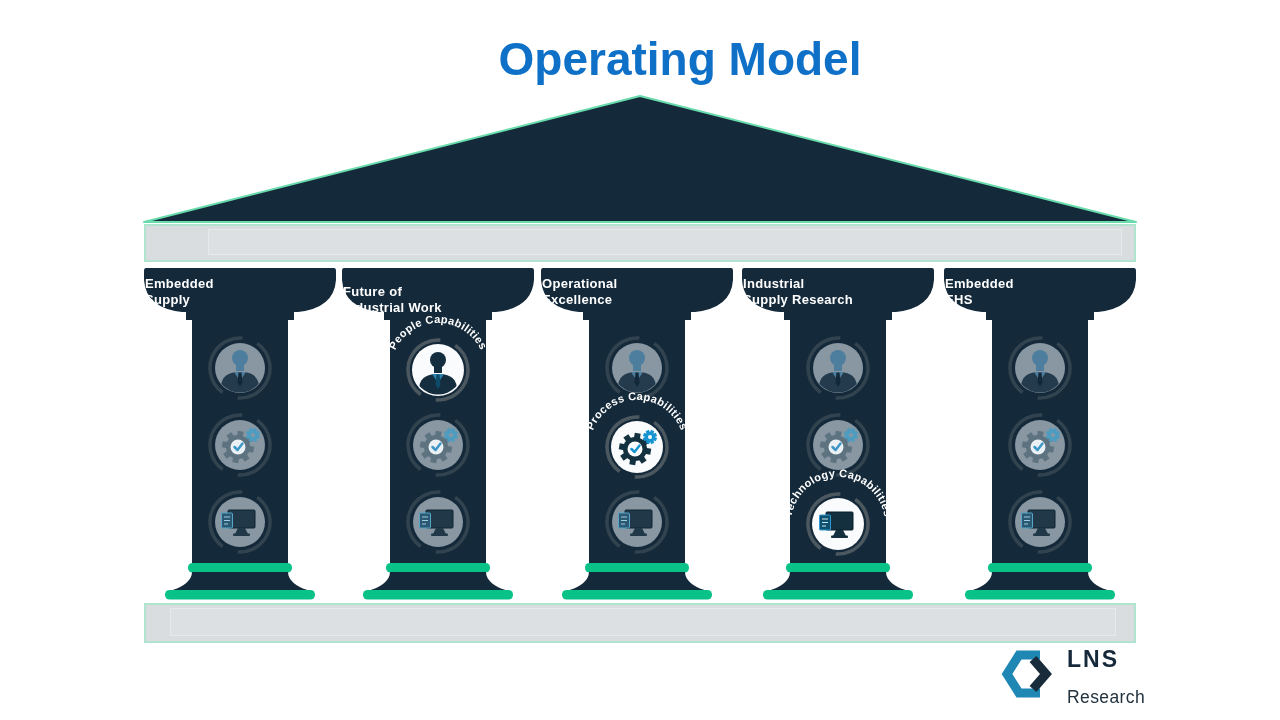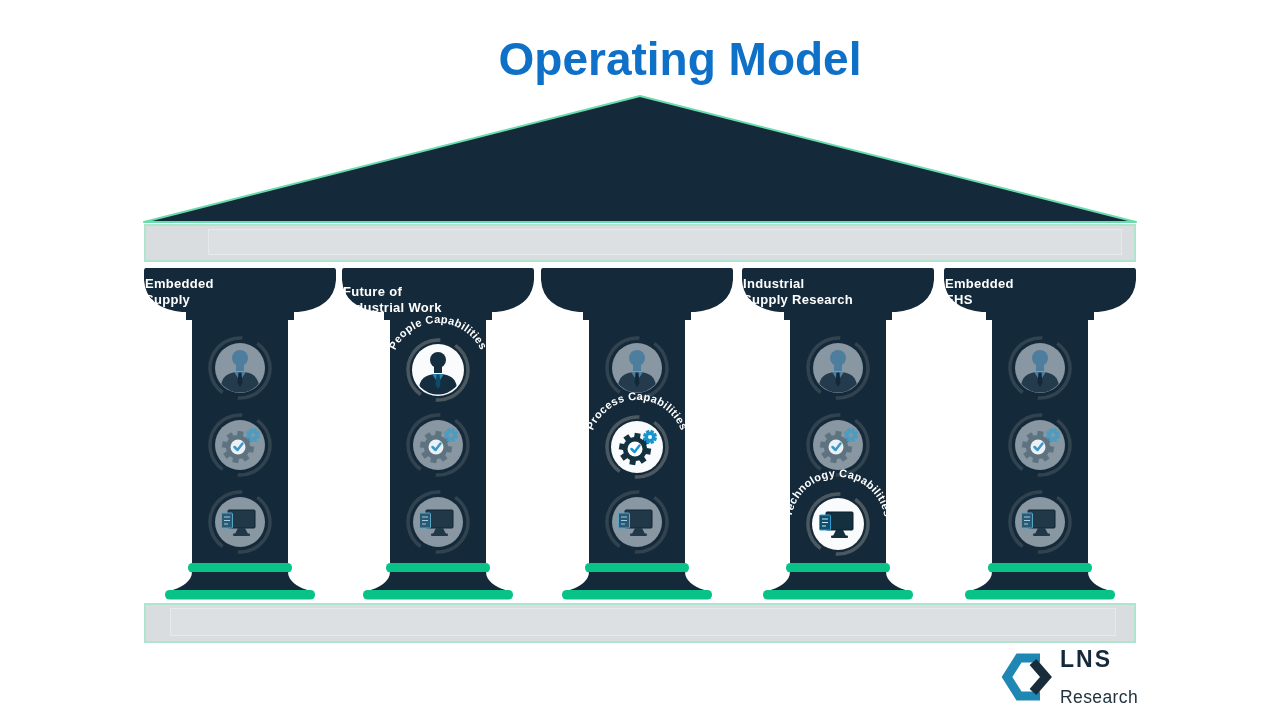--- a/index.html
+++ b/index.html
@@ -11,21 +11,21 @@
          color:#0E70C7;letter-spacing:0px;padding-left:40px;}
   
   .platform{background:#D9DDE0;border:2px solid #AFE4CE;box-sizing:border-box;}
   .platform-inner{background:#DCE0E3;border:1px solid #E7EAEC;box-sizing:border-box;height:26px;margin-top:3px;}
   
   .cap-label{width:190px;color:#ffffff;font-size:13px;font-weight:bold;
              line-height:15.5px;letter-spacing:.3px;}
   
   .curve-text{font-size:11px;font-weight:bold;fill:#ffffff;letter-spacing:.35px;}
   
-  .logo{display:flex;align-items:center;gap:2px;}
+  .logo{display:flex;align-items:flex-start;gap:9px;}
   .logo-name{font-size:23px;font-weight:bold;color:#16293B;letter-spacing:2px;line-height:1;}
   .logo-sub{font-size:17.5px;color:#22333F;letter-spacing:.4px;line-height:1;margin-top:18px;}
 </style>
 </head>
 <body>
 
 <div id="canvas">
 
   <svg width="0" height="0" style="position:absolute" aria-hidden="true">
     <defs>
@@ -157,20 +157,24 @@
     </svg>
 
   <div class="abs cap-label" style="left:145px;top:276px">
     <div>Embedded</div>
     <div>Supply</div>
   </div>
   <div class="abs cap-label" style="left:343px;top:284px">
     <div>Future of</div>
     <div>Industrial Work</div>
   </div>
+  <div class="abs cap-label" style="left:542px;top:276px">
+    <div>Operational</div>
+    <div>Excellence</div>
+  </div>
   <div class="abs cap-label" style="left:743px;top:276px">
     <div>Industrial</div>
     <div>Supply Research</div>
   </div>
   <div class="abs cap-label" style="left:945px;top:276px">
     <div>Embedded</div>
     <div>EHS</div>
   </div>
 
   <svg class="abs" style="left:205px;top:333px" width="70" height="70">

